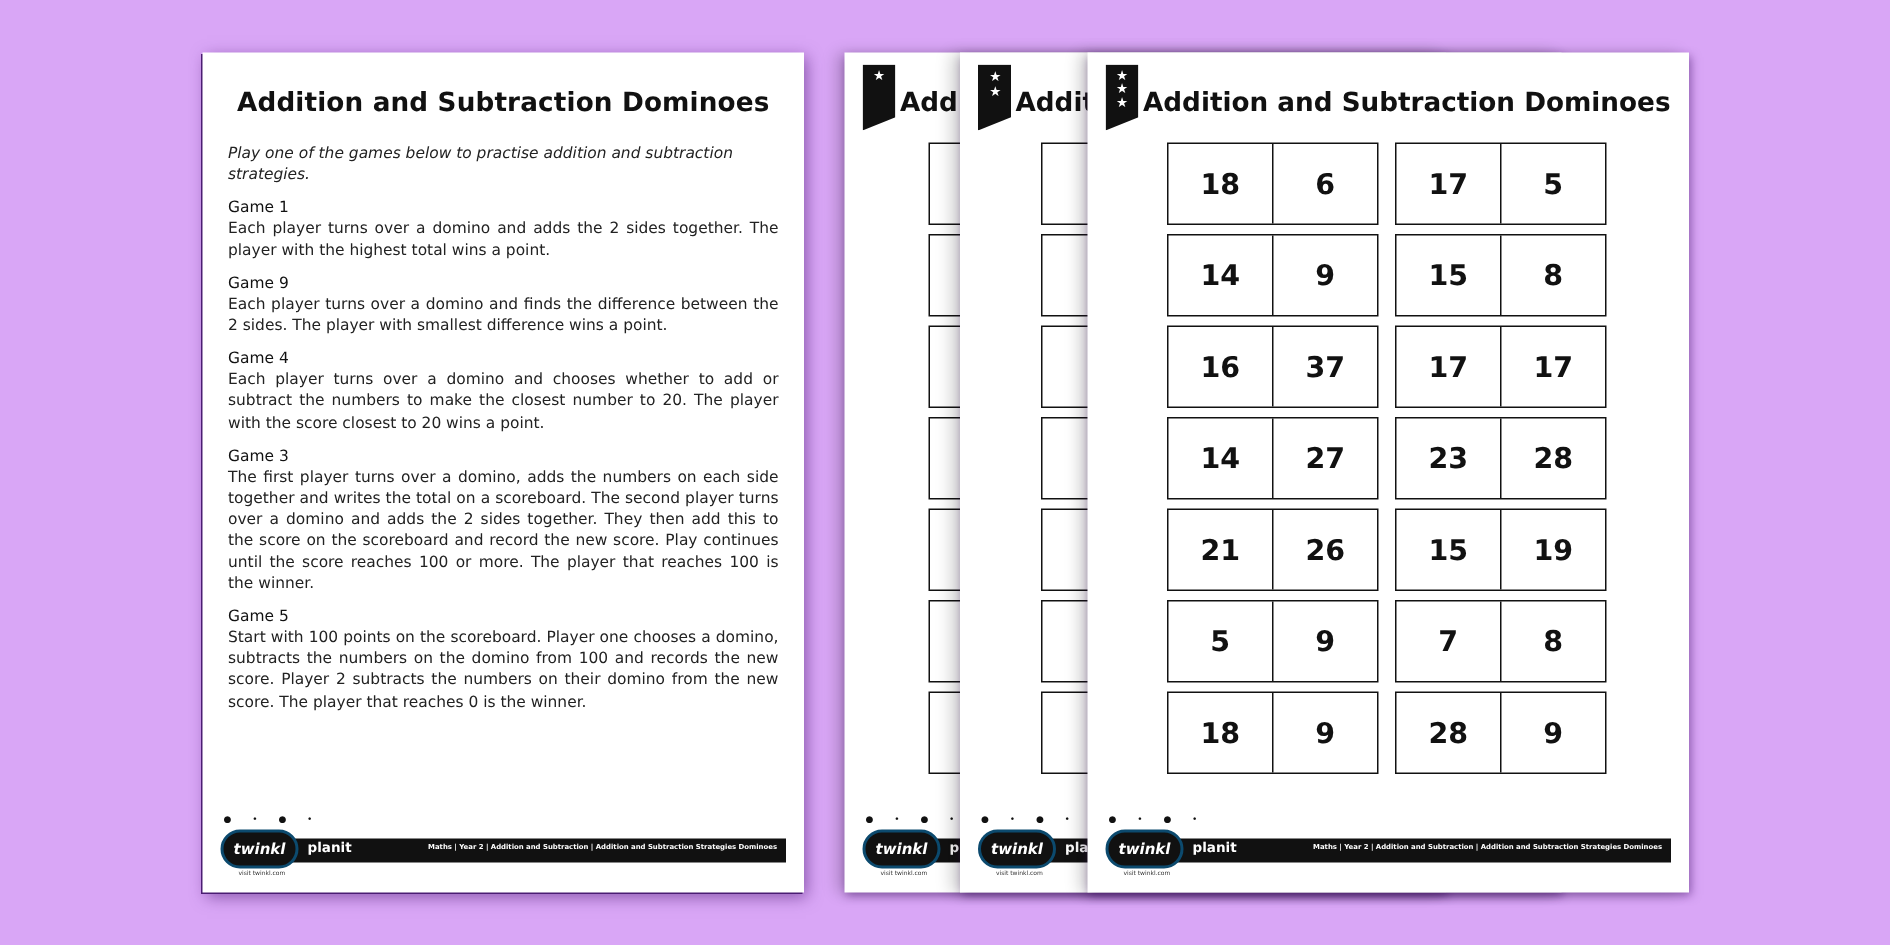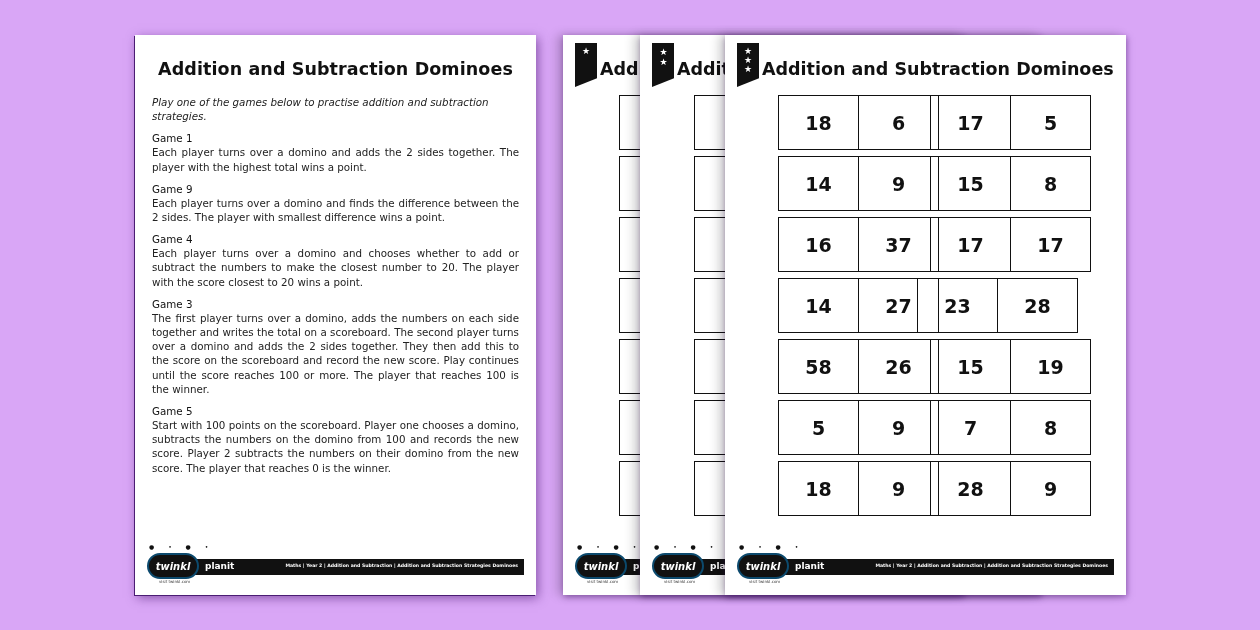--- a/index.html
+++ b/index.html
@@ -30,21 +30,21 @@
   .banner {
     position: absolute; left: 12px; top: 8px; width: 22px; height: 44px; background: #111;
     clip-path: polygon(0 0, 100% 0, 100% 80%, 0 100%);
     display: flex; flex-direction: column; align-items: center; padding-top: 4px;
     color: #fff; font-size: 9px; line-height: 9px;
   }
   .title-left {
     position: absolute; left: 37px; top: 24px; font-weight: bold; font-size: 17.5px; color: #111; white-space: nowrap;
   }
   .domino {
-    position: absolute; width: 161px; height: 55px; border: 1.6px solid #111; display: flex;
+    position: absolute; width: 141px; height: 55px; border: 1.6px solid #111; display: flex;
   }
   .domino .half {
     flex: 1; display: flex; align-items: center; justify-content: center;
     font-weight: bold; font-size: 19px; color: #111;
   }
   .domino .half + .half { border-left: 1.2px solid #111; }
 
   .footer {
     position: absolute; left: 12px; right: 12px; bottom: 8px; height: 40px;
   }
@@ -188,27 +188,27 @@
     </div>
   <div class="domino" style="left:205px;top:182px;">
       <div class="half">17</div>
       <div class="half">17</div>
     </div>
 
   <div class="domino" style="left:53px;top:243px;">
       <div class="half">14</div>
       <div class="half">27</div>
     </div>
-  <div class="domino" style="left:192px;top:243px;justify-content:space-between;">
+  <div class="domino" style="left:205px;top:243px;justify-content:space-between;">
       <div class="half">23</div>
       <div class="half">28</div>
     </div>
 
   <div class="domino" style="left:53px;top:304px;">
-      <div class="half">58</div>
+      <div class="half">21</div>
       <div class="half">26</div>
     </div>
   <div class="domino" style="left:205px;top:304px;">
       <div class="half">15</div>
       <div class="half">19</div>
     </div>
 
   <div class="domino" style="left:53px;top:365px;">
       <div class="half">5</div>
       <div class="half">9</div>

